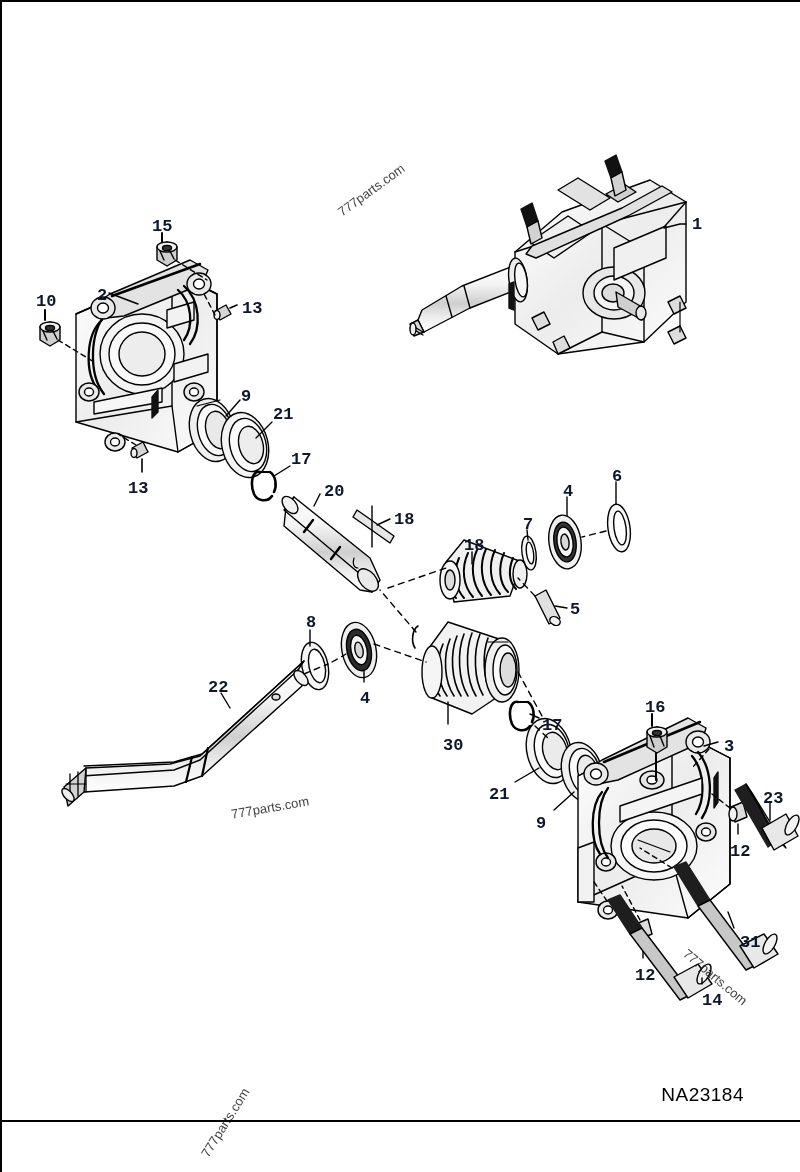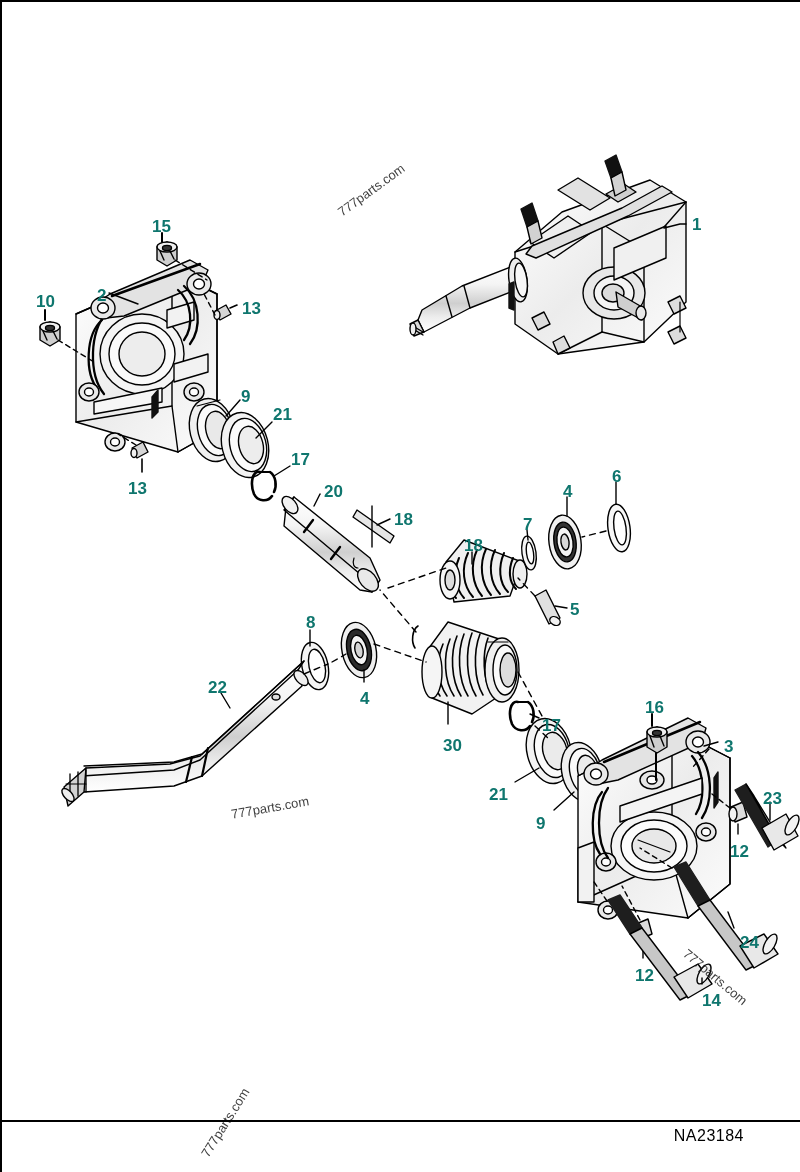--- a/index.html
+++ b/index.html
@@ -19,42 +19,42 @@
     font-family: "Liberation Sans", sans-serif;
   }
   #canvas {
     position: absolute;
     left: 0; top: 0;
     width: 800px;
     height: 1172px;
   }
   .callout {
     position: absolute;
-    font-family: Liberation Sans, sans-serif;
+    font-family: Liberation Mono, monospace;
     font-weight: bold;
     font-size: 17px;
-    color: #0f766e;
+    color: #0f172a;
     line-height: 1;
     white-space: nowrap;
     user-select: none;
   }
   .wm {
     position: absolute;
     font-family: "Liberation Sans", sans-serif;
     font-size: 13px;
     color: #1a1a1a;
     white-space: nowrap;
     opacity: .85;
   }
   #partno {
     position: absolute;
     right: 56px;
-    top: 1125px;
+    top: 1082px;
     font-family: "Liberation Sans", sans-serif;
-    font-size: 16px;
+    font-size: 19px;
     color: #000;
     letter-spacing: .5px;
   }
   #footrule {
     position: absolute;
     left: 0;
     top: 1118px;
     width: 800px;
     height: 0;
     border-top: 2px solid #000;
@@ -496,21 +496,21 @@
   <div class="callout" style="left:358px;top:688px;">4</div>
   <div class="callout" style="left:206px;top:677px;">22</div>
   <div class="callout" style="left:441px;top:735px;">30</div>
   <div class="callout" style="left:540px;top:715px;">17</div>
   <div class="callout" style="left:487px;top:784px;">21</div>
   <div class="callout" style="left:534px;top:813px;">9</div>
   <div class="callout" style="left:643px;top:697px;">16</div>
   <div class="callout" style="left:722px;top:736px;">3</div>
   <div class="callout" style="left:761px;top:788px;">23</div>
   <div class="callout" style="left:728px;top:841px;">12</div>
-  <div class="callout" style="left:738px;top:932px;">24</div>
+  <div class="callout" style="left:738px;top:932px;">31</div>
   <div class="callout" style="left:633px;top:965px;">12</div>
   <div class="callout" style="left:700px;top:990px;">14</div>
 
   <div class="wm" style="left:333px;top:205px;transform:rotate(-36deg);transform-origin:0 0;">777parts.com</div>
   <div class="wm" style="left:228px;top:805px;transform:rotate(-10deg);transform-origin:0 0;">777parts.com</div>
   <div class="wm" style="left:688px;top:944px;transform:rotate(40deg);transform-origin:0 0;">777parts.com</div>
   <div class="wm" style="left:196px;top:1150px;transform:rotate(-58deg);transform-origin:0 0;">777parts.com</div>
 
   <div id="footrule"></div>
   <div id="partno">NA23184</div>

